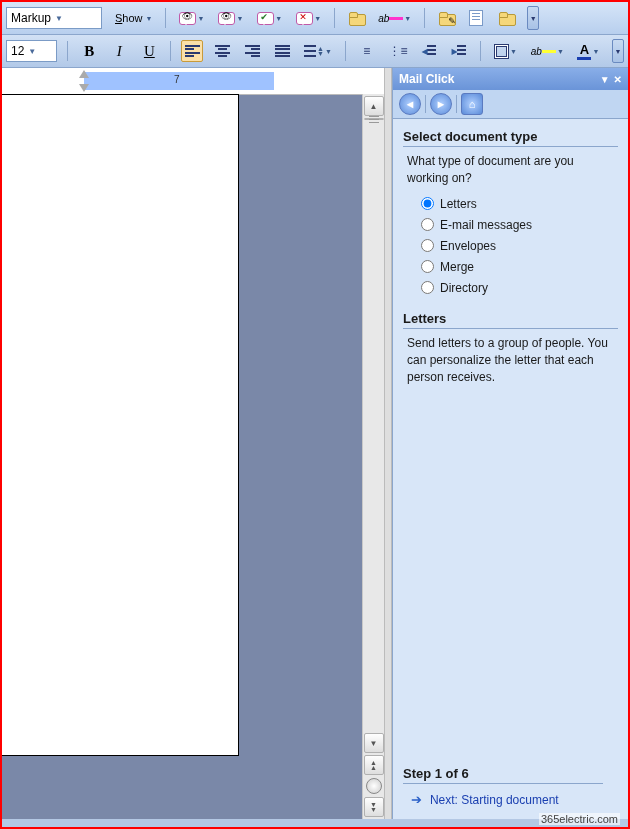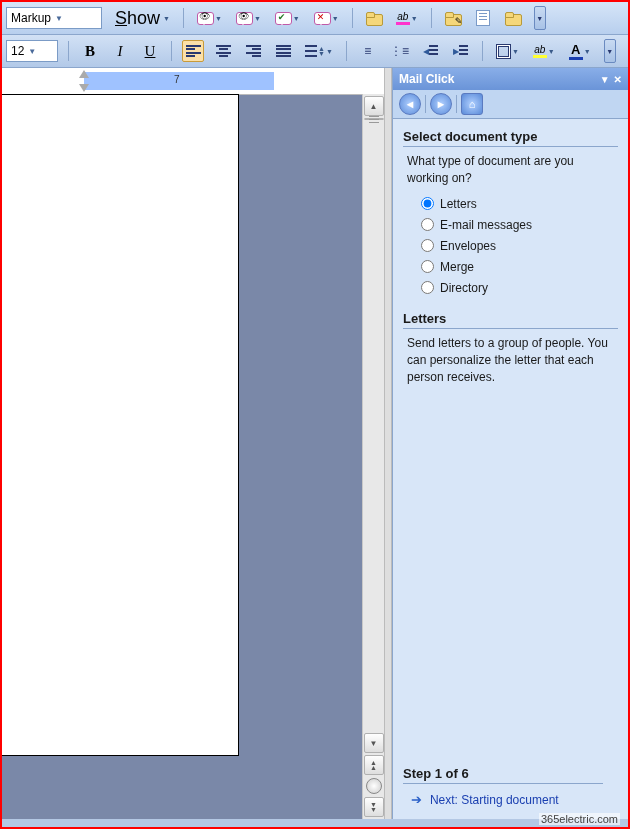--- a/index.html
+++ b/index.html
@@ -70,21 +70,21 @@
     color: #3a5a8a;
     margin-left: 1px;
   }
   .sep {
     width: 1px;
     height: 20px;
     background: #8ba6cc;
     margin: 0 2px;
   }
   .menu-text {
-    font-size: 18px;
+    font-size: 11px;
     color: #000;
     padding: 0 2px;
     text-align: right;
   }
   .menu-text u { text-decoration: underline; }
 
   
   .biu { font-family: "Times New Roman", serif; font-size: 15px; padding: 0 4px; }
   .bold { font-weight: bold; }
   .italic { font-style: italic; }
@@ -104,21 +104,21 @@
   .line-spacing .bars { width:12px; height:12px; display:flex; flex-direction:column; justify-content:space-between;}
   .line-spacing .bars span{height:2px;background:#2a3a70;}
   .line-spacing .arrows{font-size:7px;color:#3a5a8a;line-height:5px;}
 
   .list-icon { font-size:12px; color:#2a3a70; }
   .indent-icon { width:14px;height:12px;position:relative;}
   .indent-icon::before{content:"";position:absolute;left:5px;top:0;width:9px;height:2px;background:#2a3a70;box-shadow:0 4px #2a3a70,0 8px #2a3a70;}
   .indent-icon.inc::after{content:"▶";position:absolute;left:-1px;top:2px;font-size:8px;color:#305a9a;}
   .indent-icon.dec::after{content:"◀";position:absolute;left:-1px;top:2px;font-size:8px;color:#305a9a;}
   .border-icon{width:13px;height:13px;border:1px solid #2a3a70;box-shadow:inset 0 0 0 1px #fff, inset 0 0 0 2px #2a3a70;}
-  .highlight-swatch{display:flex;flex-direction:column;align-items:center;}
+  .highlight-swatch{display:flex;align-items:center;}
   .highlight-swatch .ab{font-size:10px;font-style:italic;}
   .highlight-swatch .bar{width:14px;height:3px;}
   .font-color{display:flex;flex-direction:column;align-items:center;}
   .font-color .A{font-size:13px;font-weight:bold;}
   .font-color .bar{width:14px;height:3px;}
 
   .folder-icon{width:15px;height:12px;position:relative;}
   .folder-icon::before{content:"";position:absolute;left:0;top:2px;width:15px;height:10px;background:#f5d77a;border:1px solid #b89a3a;border-radius:0 2px 2px 2px;}
   .folder-icon::after{content:"";position:absolute;left:0;top:0;width:7px;height:4px;background:#f5d77a;border:1px solid #b89a3a;border-radius:2px 2px 0 0;}
   .pencil-ovr{position:absolute;right:-2px;bottom:-2px;font-size:9px;}

